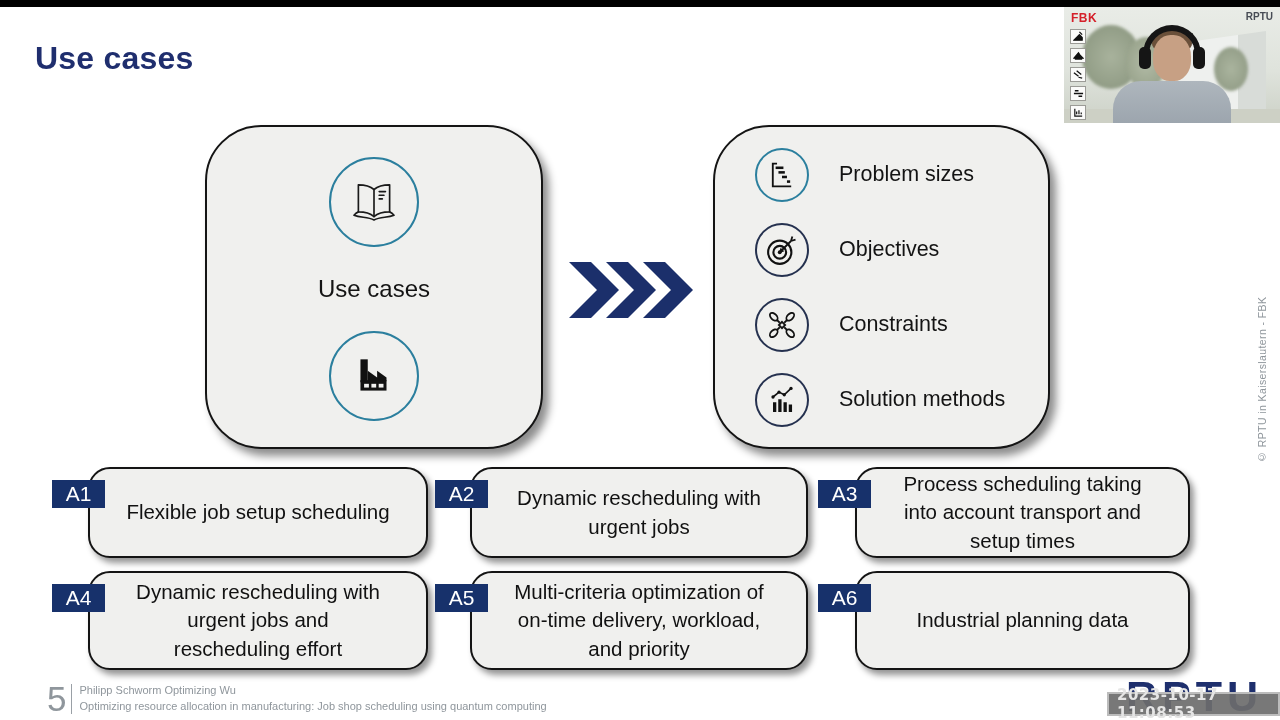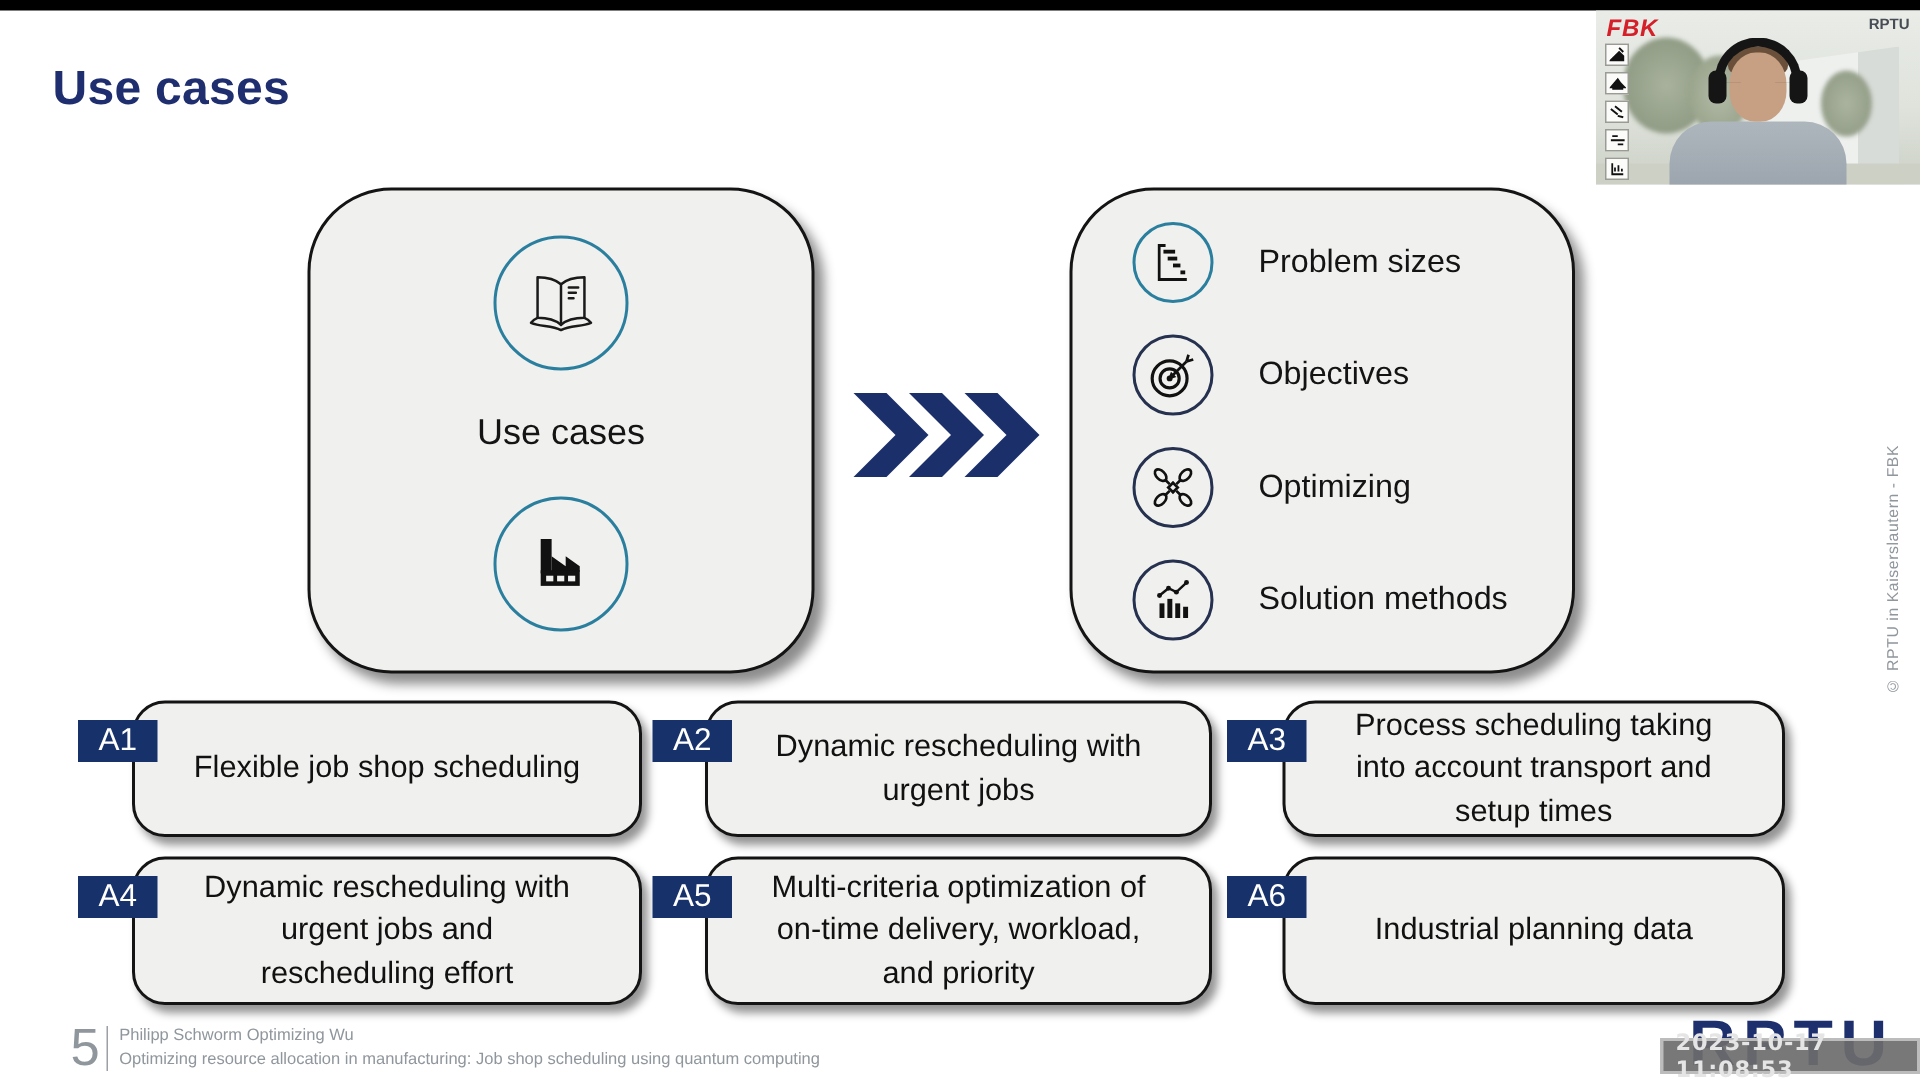--- a/index.html
+++ b/index.html
@@ -86,21 +86,21 @@
   .wc-torso { position:absolute; left:50%; transform:translateX(-50%); bottom:-8px; width:118px; height:50px;
     background:linear-gradient(180deg,#aeb6bd,#99a2ab); border-radius:28px 28px 0 0; }
   .wc-head { position:absolute; left:50%; transform:translateX(-50%); top:28px; width:38px; height:46px;
     background:#c7a084; border-radius:46% 46% 44% 44%; }
   .wc-hair { position:absolute; left:50%; transform:translateX(-50%); top:24px; width:40px; height:18px;
     background:#6a503a; border-radius:20px 20px 8px 8px; }
   .wc-phones { position:absolute; left:50%; transform:translateX(-50%); top:18px; width:58px; height:30px;
     border:6px solid #151515; border-bottom:none; border-radius:29px 29px 0 0; }
   .wc-cup { position:absolute; top:40px; width:12px; height:22px; background:#151515; border-radius:5px; }
   .cup-l { left:calc(50% - 33px); } .cup-r { left:calc(50% + 21px); }
-  .wc-fbk { position:absolute; left:7px; top:4px; font-size:16px; font-weight:800; font-style:italic;
+  .wc-fbk { position:absolute; left:7px; top:4px; font-size:12px; font-weight:800; 
     color:#d5202a; letter-spacing:0.5px; }
   .wc-rptu { position:absolute; right:7px; top:4px; font-size:10px; font-weight:700; color:#474c55; }
   .wc-tools { position:absolute; left:6px; top:22px; display:flex; flex-direction:column; gap:4px; }
   .wc-tile { width:16px; height:15px; background:#fbfbfa; border:1px solid #9b9b96;
     display:flex; align-items:center; justify-content:center; }
 
   svg { display:block; }
 </style>
 </head>
 <body>
@@ -180,21 +180,21 @@
       <div class="icon-circle circle-sm">
         <svg width="36" height="36" viewBox="0 0 48 48" fill="none" stroke="#111" stroke-width="2.4">
           <ellipse cx="13" cy="13" rx="6.2" ry="3.8" transform="rotate(45 13 13)"></ellipse>
           <ellipse cx="35" cy="13" rx="6.2" ry="3.8" transform="rotate(-45 35 13)"></ellipse>
           <ellipse cx="13" cy="35" rx="6.2" ry="3.8" transform="rotate(-45 13 35)"></ellipse>
           <ellipse cx="35" cy="35" rx="6.2" ry="3.8" transform="rotate(45 35 35)"></ellipse>
           <path d="M17.5 17.5 L21 21 M30.5 17.5 L27 21 M17.5 30.5 L21 27 M30.5 30.5 L27 27"></path>
           <path d="M24 19.8 L28.2 24 L24 28.2 L19.8 24 Z"></path>
         </svg>
       </div>
-      <div class="aspect-label">Optimizing</div>
+      <div class="aspect-label">Constraints</div>
     </div>
 
     <div class="aspect-row">
       <div class="icon-circle circle-sm">
         <svg width="36" height="36" viewBox="0 0 48 48">
           <rect x="12" y="27" width="4.4" height="13" fill="#111"></rect>
           <rect x="19" y="23" width="4.4" height="17" fill="#111"></rect>
           <rect x="26" y="27" width="4.4" height="13" fill="#111"></rect>
           <rect x="33" y="30" width="4.4" height="10" fill="#111"></rect>
           <path d="M12 20 L20 13.5 L27 17 L36 8.5" fill="none" stroke="#111" stroke-width="2.2"></path>
@@ -202,21 +202,21 @@
           <circle cx="20" cy="13.5" r="2.2" fill="#111"></circle>
           <circle cx="27" cy="17" r="2.2" fill="#111"></circle>
           <circle cx="36" cy="8.5" r="2.2" fill="#111"></circle>
         </svg>
       </div>
       <div class="aspect-label">Solution methods</div>
     </div>
   </div>
 
   <div class="case-tag" style="left:52px; top:459px;">A1</div>
-  <div class="case-box" style="left:88px; top:467px; width:340px; height:91px;">Flexible job shop scheduling</div>
+  <div class="case-box" style="left:88px; top:467px; width:340px; height:91px;">Flexible job setup scheduling</div>
 
   <div class="case-tag" style="left:435px; top:459px;">A2</div>
   <div class="case-box" style="left:470px; top:467px; width:338px; height:91px;">Dynamic rescheduling with
 urgent jobs</div>
 
   <div class="case-tag" style="left:818px; top:459px;">A3</div>
   <div class="case-box" style="left:855px; top:467px; width:335px; height:91px;">Process scheduling taking
 into account transport and
 setup times</div>
 

